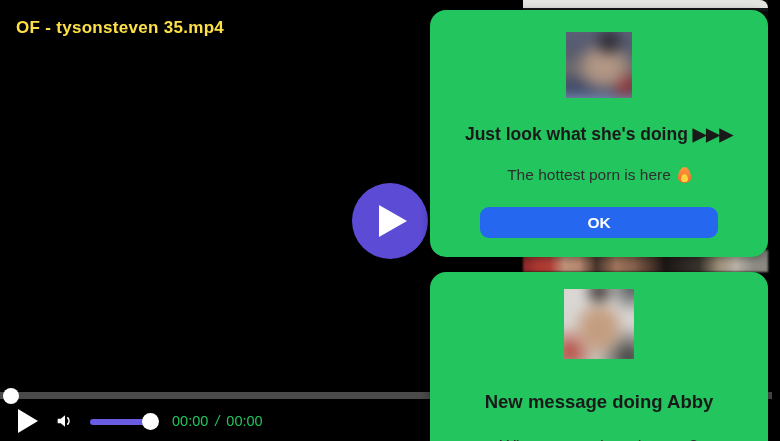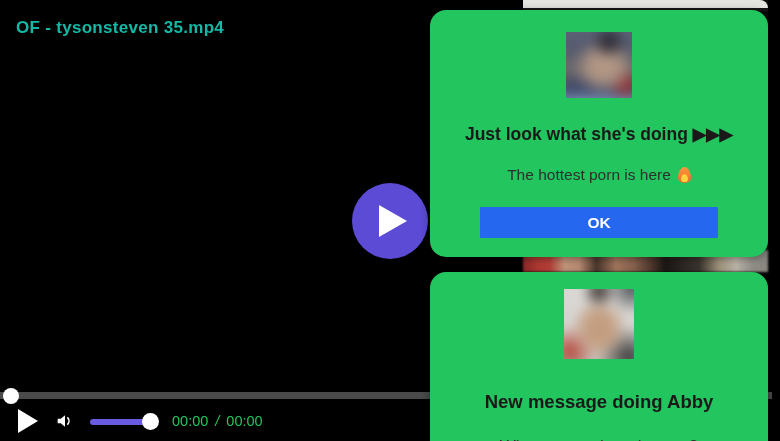--- a/index.html
+++ b/index.html
@@ -6,21 +6,21 @@
   html,body { background:#000; }
   #screen {
     position:relative; width:780px; height:441px;
     background:#000; overflow:hidden;
     font-family:"Liberation Sans", sans-serif;
   }
 
   
   .video-title {
     position:absolute; left:16px; top:18px;
-    color:#14b8a6; font-size:17px; font-weight:bold; letter-spacing:.3px;
+    color:#fde047; font-size:17px; font-weight:bold; letter-spacing:.3px;
     z-index:2;
   }
   .play-overlay {
     position:absolute; left:352px; top:183px; width:76px; height:76px;
     background:#5b4bd5; border-radius:50%;
     display:flex; align-items:center; justify-content:center;
     z-index:2; cursor:pointer;
   }
   .play-overlay svg { margin-left:6px; }
 
@@ -99,21 +99,21 @@
     background:linear-gradient(180deg,#ff9a3d 0%,#f4692c 90%);
     border-radius:50% 50% 50% 50% / 68% 68% 32% 32%;
   }
   .flame::after {
     content:""; position:absolute; left:3px; bottom:1px; width:7px; height:8px;
     background:#ffd43b; border-radius:50% 50% 50% 50% / 65% 65% 35% 35%;
   }
 
   .ok-button {
     display:block; margin:23px auto 0; width:238px; height:31px;
-    background:#2667f0; border:none; border-radius:1px;
+    background:#2667f0; border:none; border-radius:9px;
     color:#fff; font-family:"Liberation Sans",sans-serif;
     font-size:15.5px; font-weight:bold; cursor:pointer;
   }
 </style>
 </head>
 <body>
 
 <div id="screen">
 
   <div class="video-title">OF - tysonsteven 35.mp4</div>

